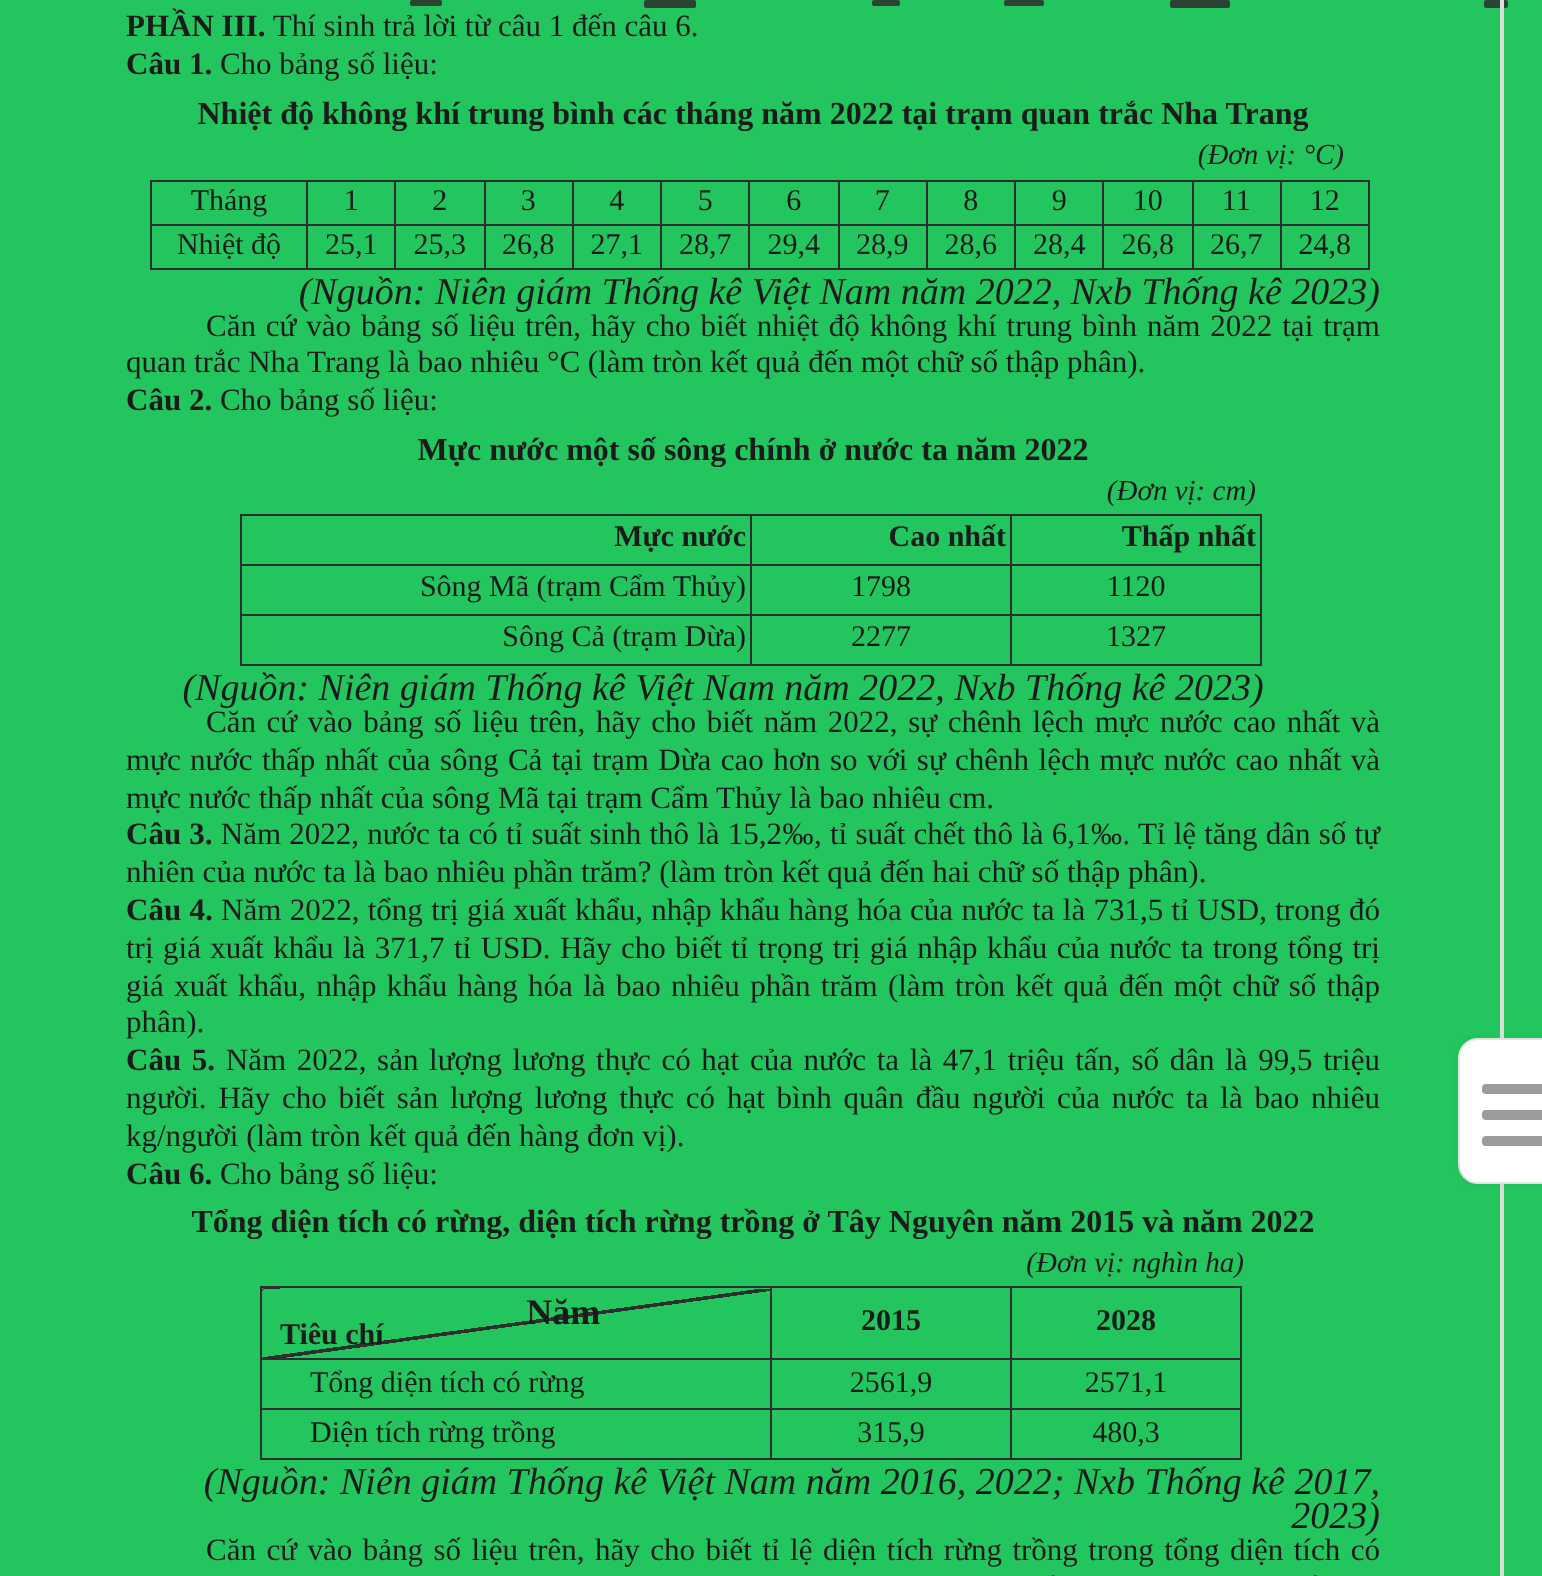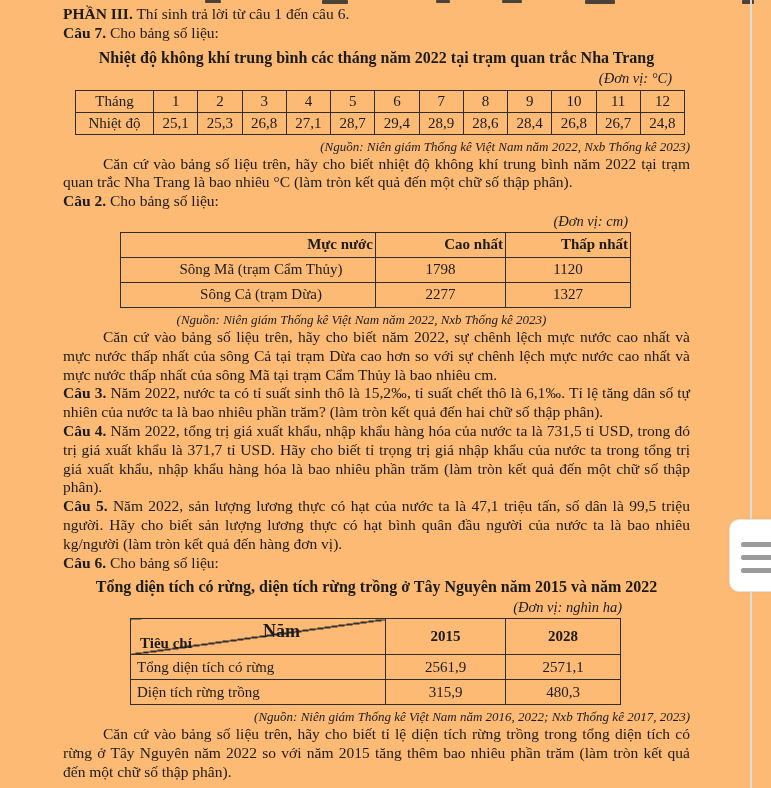--- a/index.html
+++ b/index.html
@@ -1,64 +1,64 @@
 <!DOCTYPE html>
 <html><head>
 <meta charset="utf-8">
 <style>
   * { box-sizing: border-box; }
   html,body { margin:0; padding:0; }
   .page {
     position: relative;
     width: 771px; height: 788px;
-    background: #fdba74;
+    background: #22c55e;
     overflow: hidden;
     font-family: "Liberation Serif", "DejaVu Serif", serif;
     color: #1b1b1b;
   }
   .content {
     position: relative;
     padding: 5px 81px 0 63px; 
   }
   p, .line { margin: 0; font-size: 15.5px; line-height: 18.8px; text-align: justify; }
   .b { font-weight: bold; }
   .tbl-title { text-align: center; font-weight: bold; font-size: 16px; line-height: 20px; margin-top: 5px; }
   .unit { text-align: right; font-style: italic; font-size: 14.5px; line-height: 17px; margin-top: 2px; }
   .unit.u1 { padding-right: 18px; }
   .unit.u2 { padding-right: 62px; }
   .unit.u3 { padding-right: 68px; }
-  .source { text-align: right; font-style: italic; font-size: 13px; line-height: 17px; margin-top: 3px; }
+  .source { text-align: right; font-style: italic; font-size: 19px; line-height: 17px; margin-top: 3px; }
   .source.centered { text-align: center; padding-right: 30px; }
   .indent { text-indent: 40px; }
 
   table { border-collapse: collapse; table-layout: fixed; }
   td { border: 1.6px solid #2e2e2e; text-align: center; vertical-align: middle;
        font-size: 15px; padding: 1px 2px; overflow: hidden; white-space: nowrap; }
 
   .t1 { width: 610px; margin: 3px 0 0 12px; }
   .t1 td { height: 22px; }
   .t1 .c0 { width: 78px; }
   .t1 .hdr td { font-weight: normal; }
   .t1 td.lbl { text-align: center; }
 
   .t2 { width: 510px; margin: 2px 0 0 57px; }
   .t2 td { height: 25px; }
   .t2 .c0 { width: 255px; }
   .t2 .c1 { width: 130px; }
   .t2 .c2 { width: 125px; }
   .t2 .hdr td { font-weight: bold; text-align: right; }
-  .t2 td.lbl { text-align: center; padding-left: 28px; }
+  .t2 td.lbl { text-align: right; padding-left: 28px; }
 
   .t3 { width: 490px; margin: 2px 0 0 67px; }
   .t3 td { height: 25px; }
   .t3 .c0 { width: 255px; }
   .t3 .c1 { width: 120px; }
   .t3 .c2 { width: 115px; }
   .t3 .hdr td { font-weight: bold; height: 36px; }
-  .t3 td.lbl { text-align: left; padding-left: 6px; }
+  .t3 td.lbl { text-align: left; padding-left: 24px; }
   .diag {
     position: relative;
     background: linear-gradient(to bottom right,
       transparent calc(50% - 0.9px), #2e2e2e calc(50% - 0.9px),
       #2e2e2e calc(50% + 0.9px), transparent calc(50% + 0.9px));
   }
   .diag .nw { position: absolute; top: 2px; left: 52%; font-weight: bold; font-size: 18px; }
   .diag .sw { position: absolute; bottom: 2px; left: 9px; font-weight: bold; font-size: 15px; }
 
   .edge-line {
@@ -96,21 +96,21 @@
   <span class="artifact a2"></span>
   <span class="artifact a3"></span>
   <span class="artifact a4"></span>
   <span class="artifact a5"></span>
   <span class="artifact a6"></span>
 
   <div class="content">
 
     <p class="line"><span class="b">PHẦN III.</span> <span>Thí sinh trả lời từ câu 1 đến câu 6.</span></p>
 
-    <p class="line"><span class="b">Câu 7.</span> <span>Cho bảng số liệu:</span></p>
+    <p class="line"><span class="b">Câu 1.</span> <span>Cho bảng số liệu:</span></p>
     <div class="tbl-title">Nhiệt độ không khí trung bình các tháng năm 2022 tại trạm quan trắc Nha Trang</div>
     <div class="unit u1">(Đơn vị: °C)</div>
 
     <table class="t1">
       <tbody>
           <tr class="hdr">
         <td class="c0">Tháng</td>
         <td>1</td>
         <td>2</td>
         <td>3</td>
@@ -139,20 +139,21 @@
         <td>26,7</td>
         <td>24,8</td>
       </tr>
     </tbody>
       </table>
 
     <div class="source">(Nguồn: Niên giám Thống kê Việt Nam năm 2022, Nxb Thống kê 2023)</div>
     <p class="indent">Căn cứ vào bảng số liệu trên, hãy cho biết nhiệt độ không khí trung bình năm 2022 tại trạm quan trắc Nha Trang là bao nhiêu °C (làm tròn kết quả đến một chữ số thập phân).</p>
 
     <p class="line"><span class="b">Câu 2.</span> <span>Cho bảng số liệu:</span></p>
+    <div class="tbl-title">Mực nước một số sông chính ở nước ta năm 2022</div>
     <div class="unit u2">(Đơn vị: cm)</div>
 
     <table class="t2">
       <tbody>
           <tr class="hdr">
         <td class="c0">Mực nước</td>
         <td class="c1">Cao nhất</td>
         <td class="c2">Thấp nhất</td>
       </tr>
       <tr>

